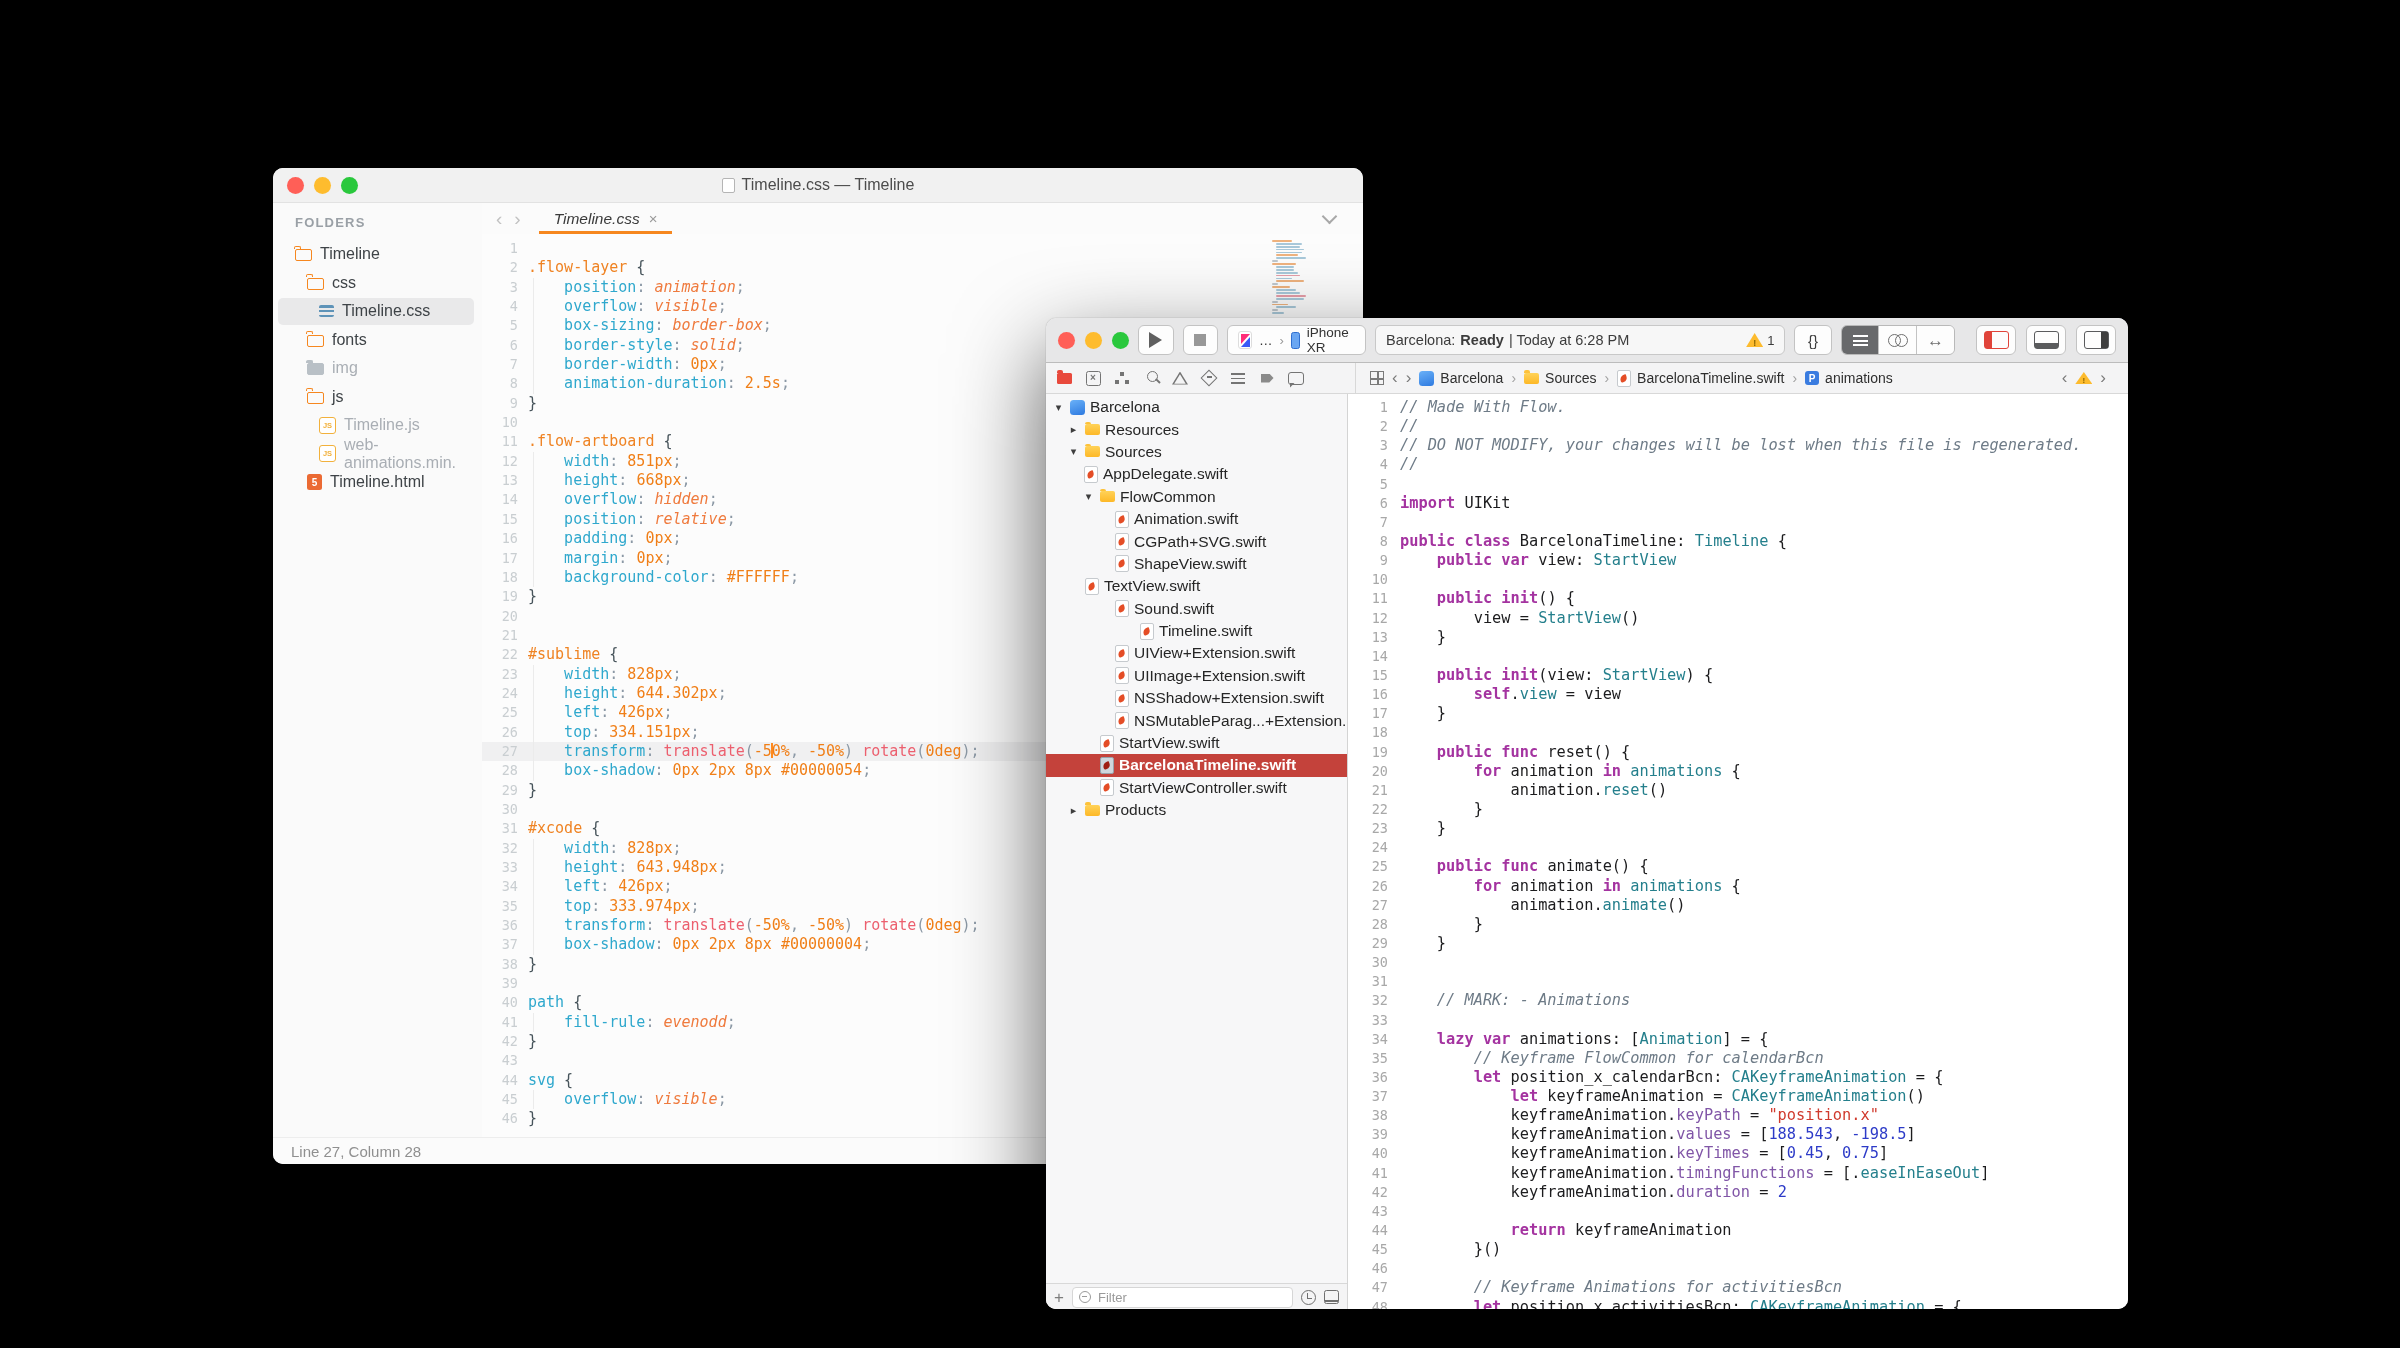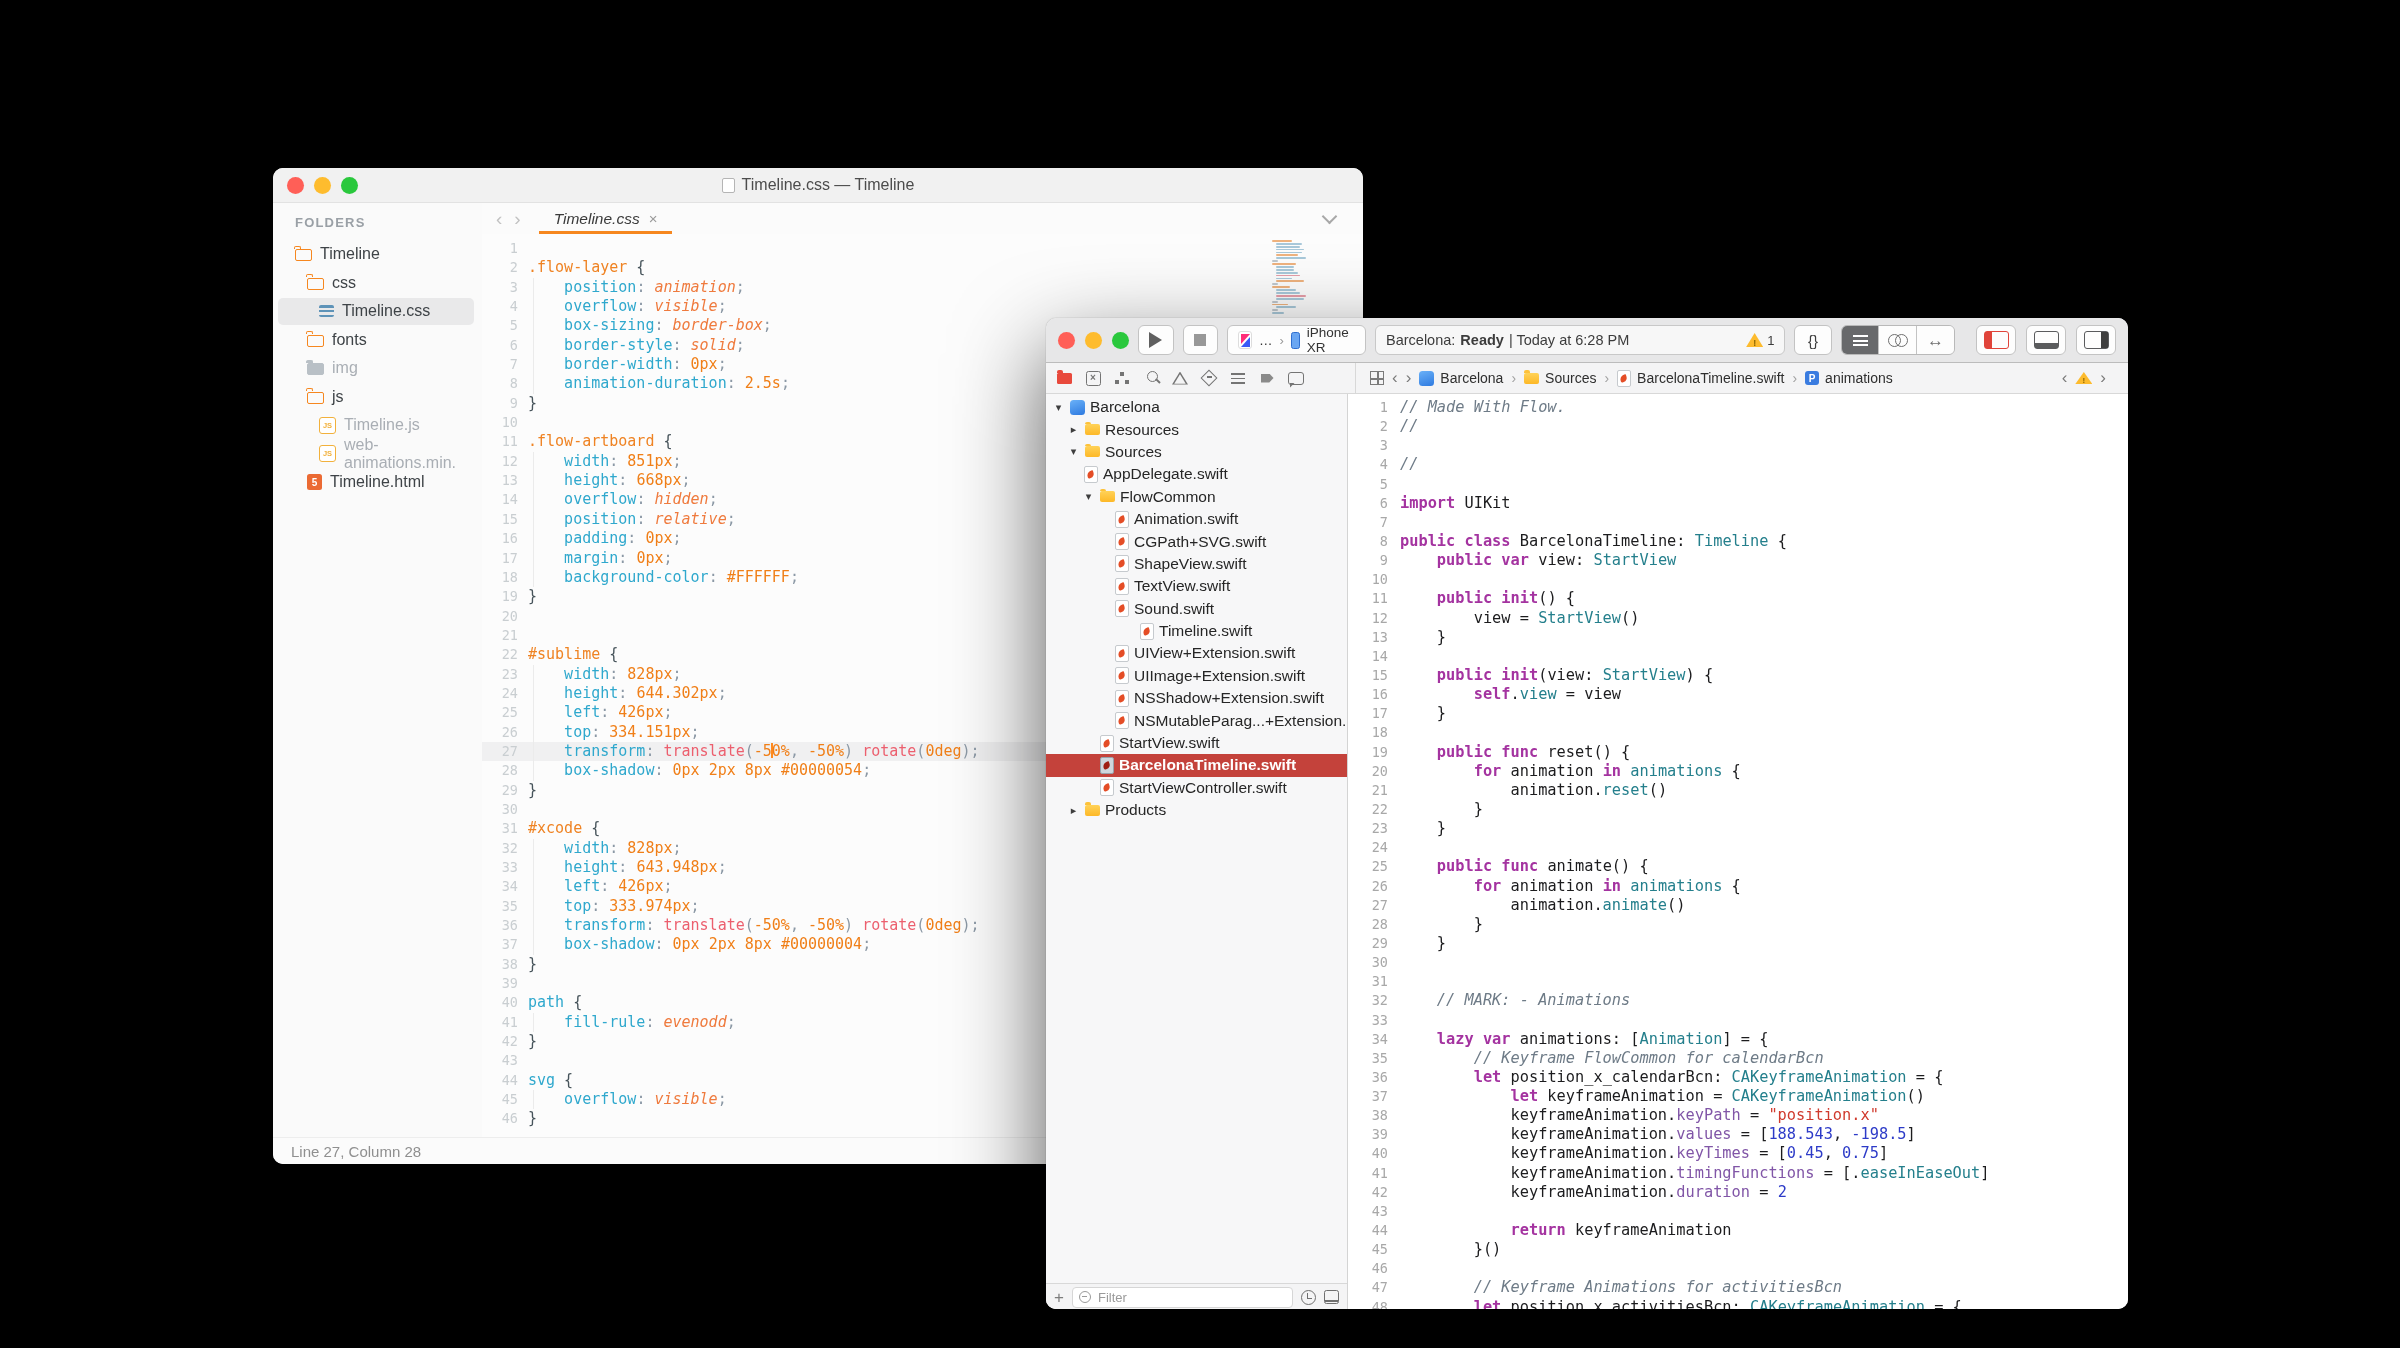--- a/index.html
+++ b/index.html
@@ -480,21 +480,21 @@
           <div class="t-row" style="padding-left: 51px;">
             <span class="disc"></span>
             <span class="xswift"></span>
             <span>CGPath+SVG.swift</span>
           </div>
           <div class="t-row" style="padding-left: 51px;">
             <span class="disc"></span>
             <span class="xswift"></span>
             <span>ShapeView.swift</span>
           </div>
-          <div class="t-row" style="padding-left: 51px;">
+          <div class="t-row" style="padding-left: 21px;">
             <span class="disc"></span>
             <span class="xswift"></span>
             <span>TextView.swift</span>
           </div>
           <div class="t-row" style="padding-left: 51px;">
             <span class="disc"></span>
             <span class="xswift"></span>
             <span>Sound.swift</span>
           </div>
           <div class="t-row" style="padding-left: 76px;">
@@ -549,21 +549,21 @@
           <span class="f-circ"></span>
           <input placeholder="Filter" style="">
         </div>
         <span class="clock"></span>
         <span class="tray"></span>
       </div>
     </div>
     <div class="x-editor" id="x-code">
         <div class="cl"><span class="ln">1</span><span class="ct"><span class="xc-c">// Made With Flow.</span></span></div>
         <div class="cl"><span class="ln">2</span><span class="ct"><span class="xc-c">//</span></span></div>
-        <div class="cl"><span class="ln">3</span></div>
+        <div class="cl"><span class="ln">3</span><span class="ct"><span class="xc-c">// DO NOT MODIFY, your changes will be lost when this file is regenerated.</span></span></div>
         <div class="cl"><span class="ln">4</span><span class="ct"><span class="xc-c">//</span></span></div>
         <div class="cl"><span class="ln">5</span><span class="ct"></span></div>
         <div class="cl"><span class="ln">6</span><span class="ct"><span class="xc-k">import</span><span class="xc-p"> UIKit</span></span></div>
         <div class="cl"><span class="ln">7</span><span class="ct"></span></div>
         <div class="cl"><span class="ln">8</span><span class="ct"><span class="xc-k">public</span><span class="xc-p"> </span><span class="xc-k">class</span><span class="xc-p"> BarcelonaTimeline: </span><span class="xc-t">Timeline</span><span class="xc-p"> {</span></span></div>
         <div class="cl"><span class="ln">9</span><span class="ct"><span class="xc-p">    </span><span class="xc-k">public</span><span class="xc-p"> </span><span class="xc-k">var</span><span class="xc-p"> view: </span><span class="xc-t">StartView</span></span></div>
         <div class="cl"><span class="ln">10</span><span class="ct"></span></div>
         <div class="cl"><span class="ln">11</span><span class="ct"><span class="xc-p">    </span><span class="xc-k">public</span><span class="xc-p"> </span><span class="xc-k">init</span><span class="xc-p">() {</span></span></div>
         <div class="cl"><span class="ln">12</span><span class="ct"><span class="xc-p">        view = </span><span class="xc-t">StartView</span><span class="xc-p">()</span></span></div>
         <div class="cl"><span class="ln">13</span><span class="ct"><span class="xc-p">    }</span></span></div>

